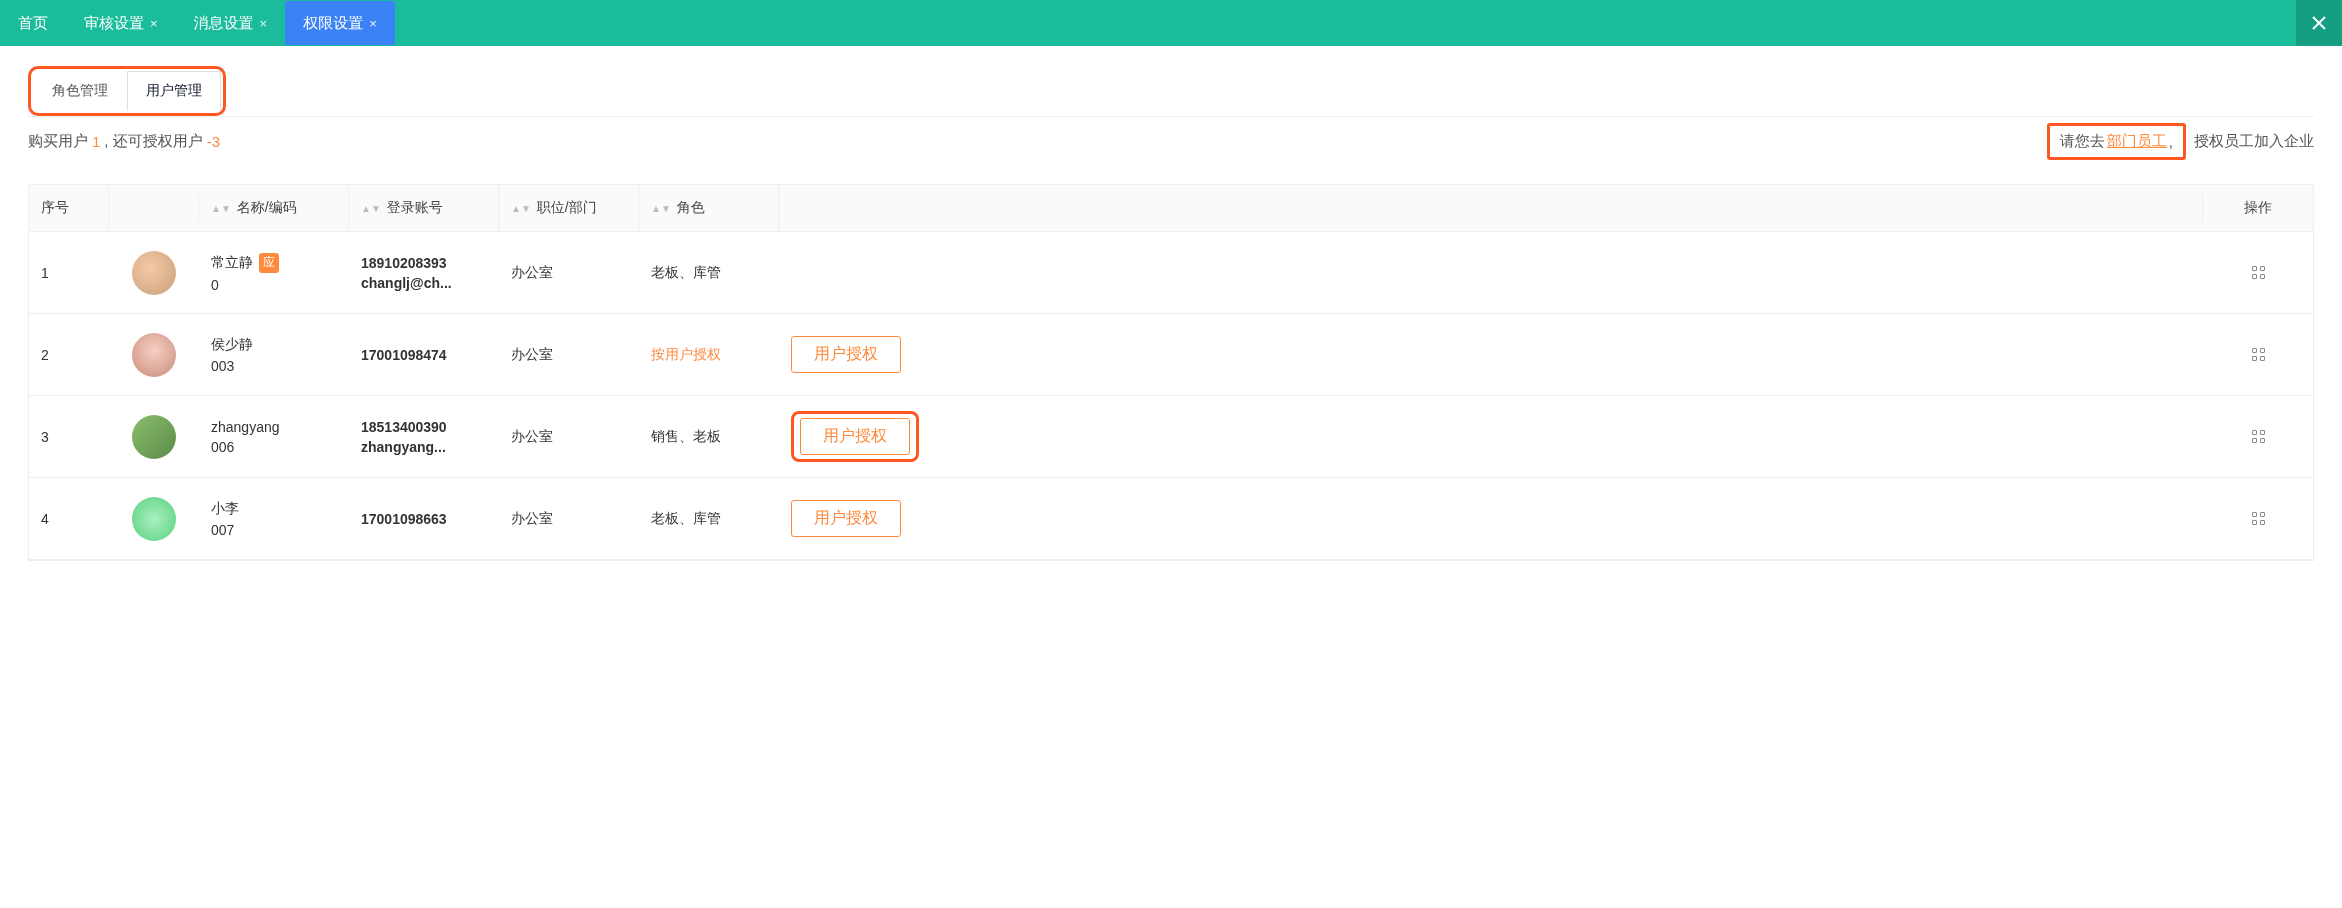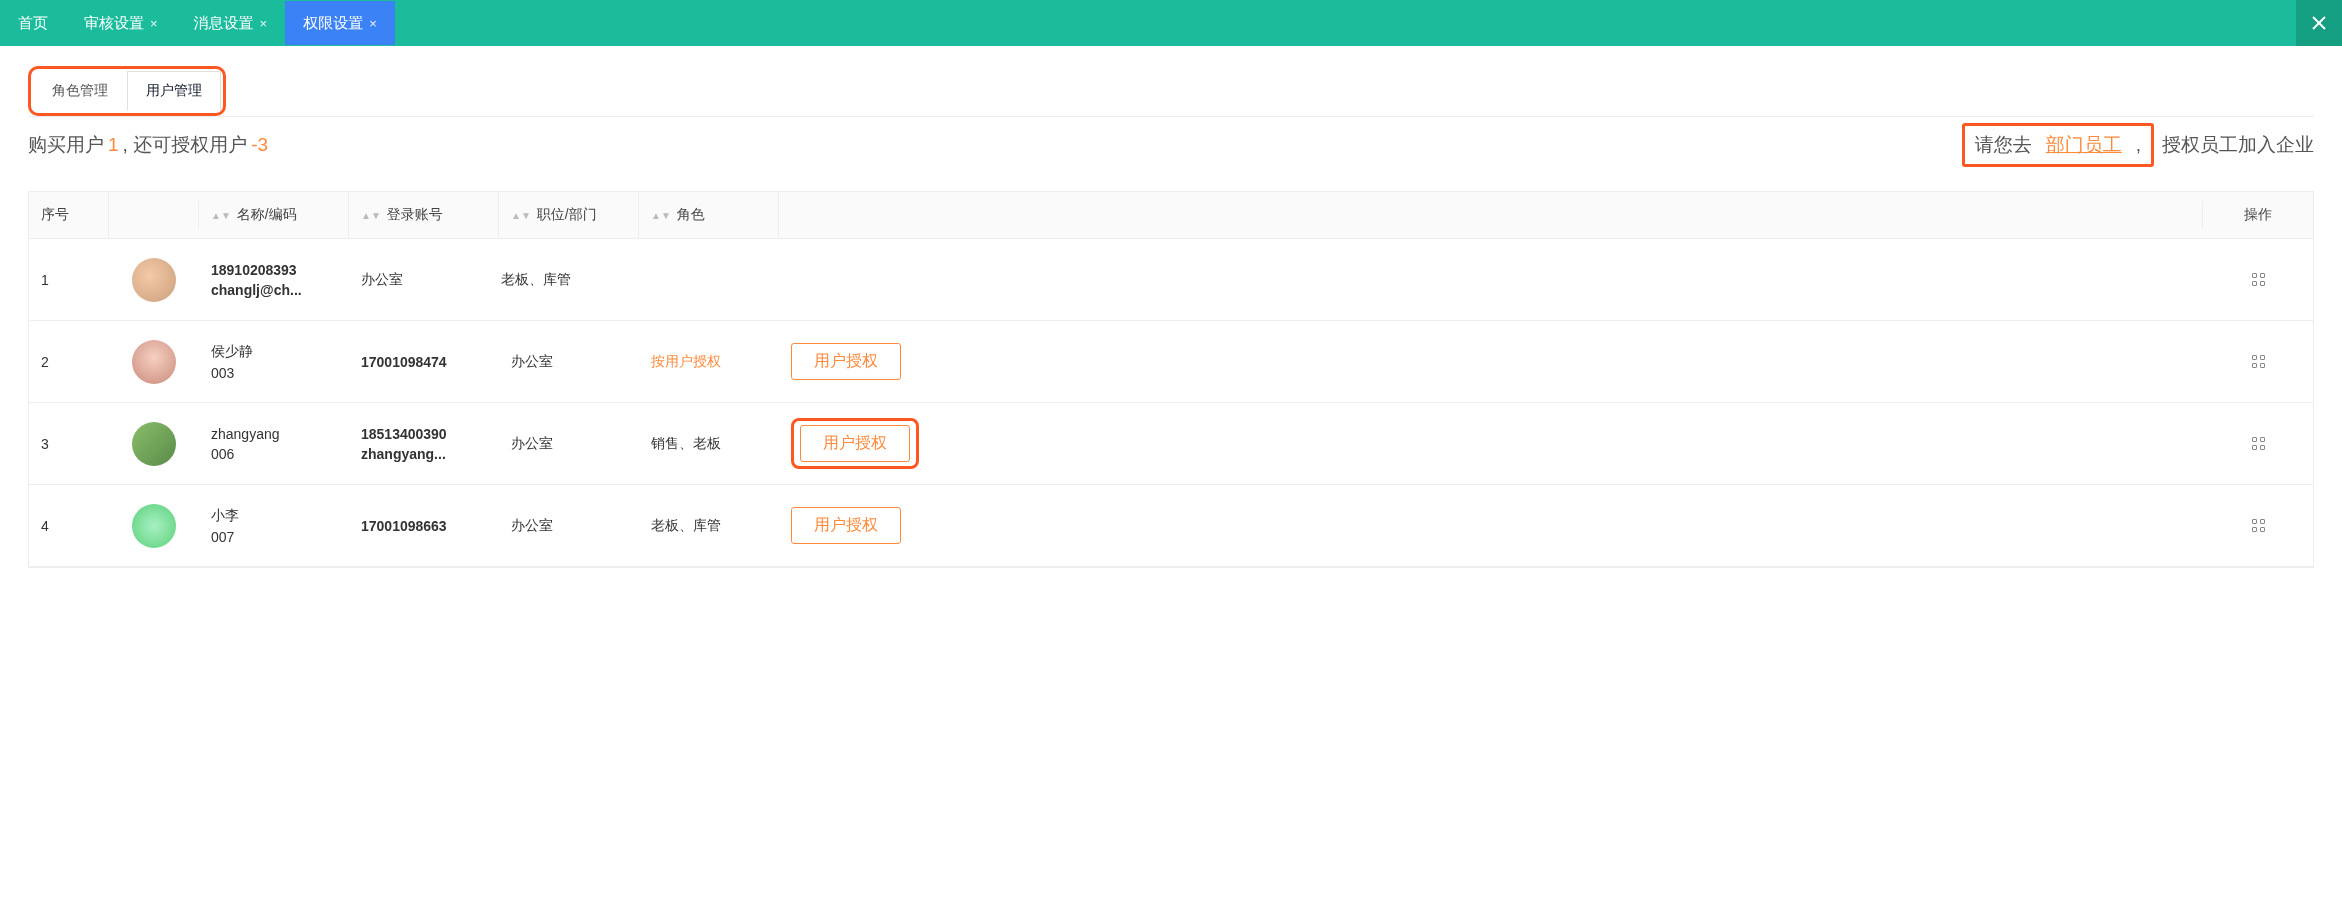--- a/index.html
+++ b/index.html
@@ -69,29 +69,29 @@
       border: 1px solid #e0e0e0;
       border-bottom-color: #fff;
       background: #fff;
     }
     
     .info-row {
       display: flex;
       align-items: center;
       justify-content: space-between;
       margin-top: 6px;
-      font-size: 19px;
+      font-size: 15px;
       color: #555;
     }
     .info-left { display:flex; align-items:center; gap:4px; }
     .orange { color: #ff8a3c; }
     .right-hint {
       display: flex;
       align-items: center;
-      gap: 14px;
+      gap: 2px;
       border: 3px solid #ff5722;
       border-radius: 3px;
       padding: 6px 10px;
     }
     .right-hint .link { color: #ff8a3c; text-decoration: underline; cursor:pointer; }
     .after-hint { margin-left: 8px; }
     
     .tbl {
       margin-top: 24px;
       width: 100%;
@@ -267,20 +267,29 @@
       <div class="cell c-ops">
           <span>操作</span>
         </div>
     </div>
     <div id="tbody">
         <div class="trow">
           <div class="cell c-seq">1</div>
           <div class="cell c-avatar">
             <span class="avatar av1"></span>
           </div>
+          <div class="cell c-name">
+            <div class="name-col">
+              <div class="name-line">
+                <span>常立静</span>
+                <span class="badge-ying">应</span>
+              </div>
+              <span>0</span>
+            </div>
+          </div>
           <div class="cell c-login">
             <div class="login-col">
               <span>18910208393</span>
               <span>changlj@ch...</span>
             </div>
           </div>
           <div class="cell c-position">办公室</div>
           <div class="cell c-role">
             <span>老板、库管</span>
           </div>

